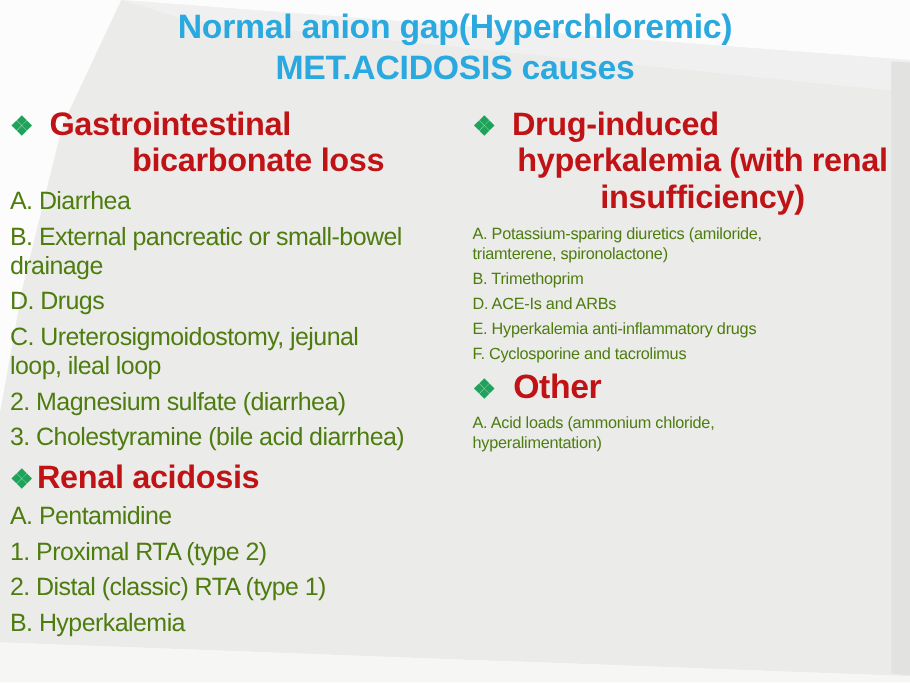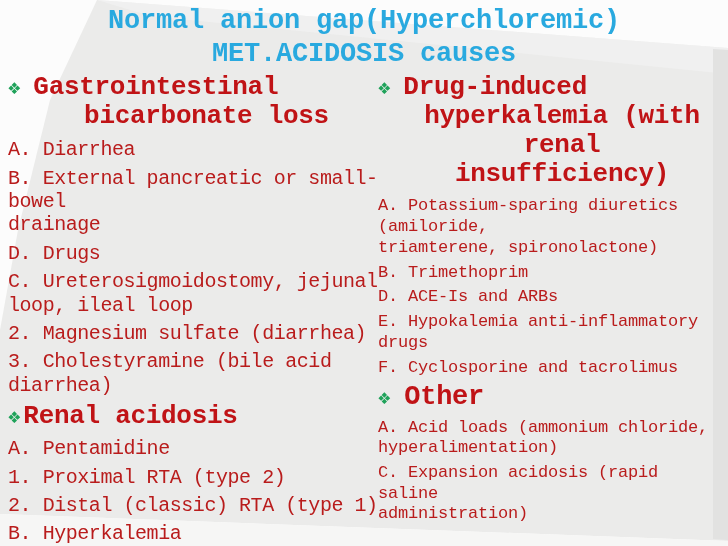--- a/index.html
+++ b/index.html
@@ -2,46 +2,46 @@
 <html><head>
 <meta charset="utf-8">
 <style>
   html,body{margin:0;padding:0;background:#fff;}
   .slide{
     position:relative;width:728px;height:546px;overflow:hidden;
     font-family:"Liberation Sans",sans-serif;
     -webkit-font-smoothing:antialiased;
   }
   .bg{position:absolute;top:0;left:0;width:728px;height:546px;z-index:0;}
-  .layer{position:absolute;z-index:1;font-family:Liberation Mono, monospace;}
+  .layer{position:absolute;z-index:1;}
 
   
   .title{top:5px;left:0;right:0;text-align:center;color:#29a9df;font-weight:700;
          font-size:27px;line-height:1.22;letter-spacing:-0.2px;}
 
   
   .col{top:73px;}
   .col-left{left:8px;width:372px;}
   .col-right{left:378px;width:346px;}
 
   
   .heading{color:#c01316;font-weight:700;font-size:26px;line-height:1.12;
-           margin:0 0 7px 0;letter-spacing:-0.3px;}
+           margin:12px 0 7px 0;letter-spacing:-0.3px;}
   .h-line{display:block;}
   .h-line.cont{padding-left:25px;text-align:center;}
   .bullet{color:#1fa25a;font-size:21px;margin-right:13px;font-weight:700;}
   .section-renal .bullet{margin-right:3px;}
   .section-renal .heading{margin-top:3px;margin-bottom:6px;}
   .section-other .heading{font-size:27px;margin-top:2px;margin-bottom:5px;}
   .section-other .bullet{margin-right:14px;}
 
   
-  .item{color:#b91c1c;white-space:pre-line;}
+  .item{color:#4d7c0f;white-space:pre-line;}
   .col-left .item{font-size:20px;line-height:1.17;margin-bottom:5px;letter-spacing:-0.45px;}
-  .col-right .item{font-size:17px;line-height:1.22;margin-bottom:4px;letter-spacing:-0.2px;}
+  .col-right .item{font-size:13px;line-height:1.22;margin-bottom:4px;letter-spacing:-0.2px;}
   .col-right .heading .h-line.cont{padding-left:22px;}
 </style>
 </head>
 <body>
 
 <div class="slide">
 
   <svg class="bg" viewBox="0 0 728 546" aria-hidden="true">
     <rect width="728" height="546" fill="#fcfcfc"></rect>
     <polygon points="97,0 728,48 728,541 0,514 0,330 18,230 50,100" fill="#ebebea"></polygon>
@@ -94,32 +94,30 @@
       <div class="heading">
         <div class="h-line"><span class="bullet">❖</span><span>Drug-induced</span></div>
         <div class="h-line cont">hyperkalemia (with renal</div>
         <div class="h-line cont">insufficiency)</div>
       </div>
       <div class="items">
         <div class="item">A. Potassium-sparing diuretics (amiloride,
 triamterene, spironolactone)</div>
         <div class="item">B. Trimethoprim</div>
         <div class="item">D. ACE-Is and ARBs</div>
-        <div class="item">E. Hypokalemia anti-inflammatory drugs</div>
+        <div class="item">E. Hyperkalemia anti-inflammatory drugs</div>
         <div class="item">F. Cyclosporine and tacrolimus</div>
       </div>
     </div>
 
     <div class="section section-other">
       <div class="heading">
         <div class="h-line"><span class="bullet">❖</span><span>Other</span></div>
       </div>
       <div class="items">
         <div class="item">A. Acid loads (ammonium chloride,
 hyperalimentation)</div>
-        <div class="item">C. Expansion acidosis (rapid saline
-administration)</div>
       </div>
     </div>
 
   </div>
 
 </div>
 
 </body></html>

